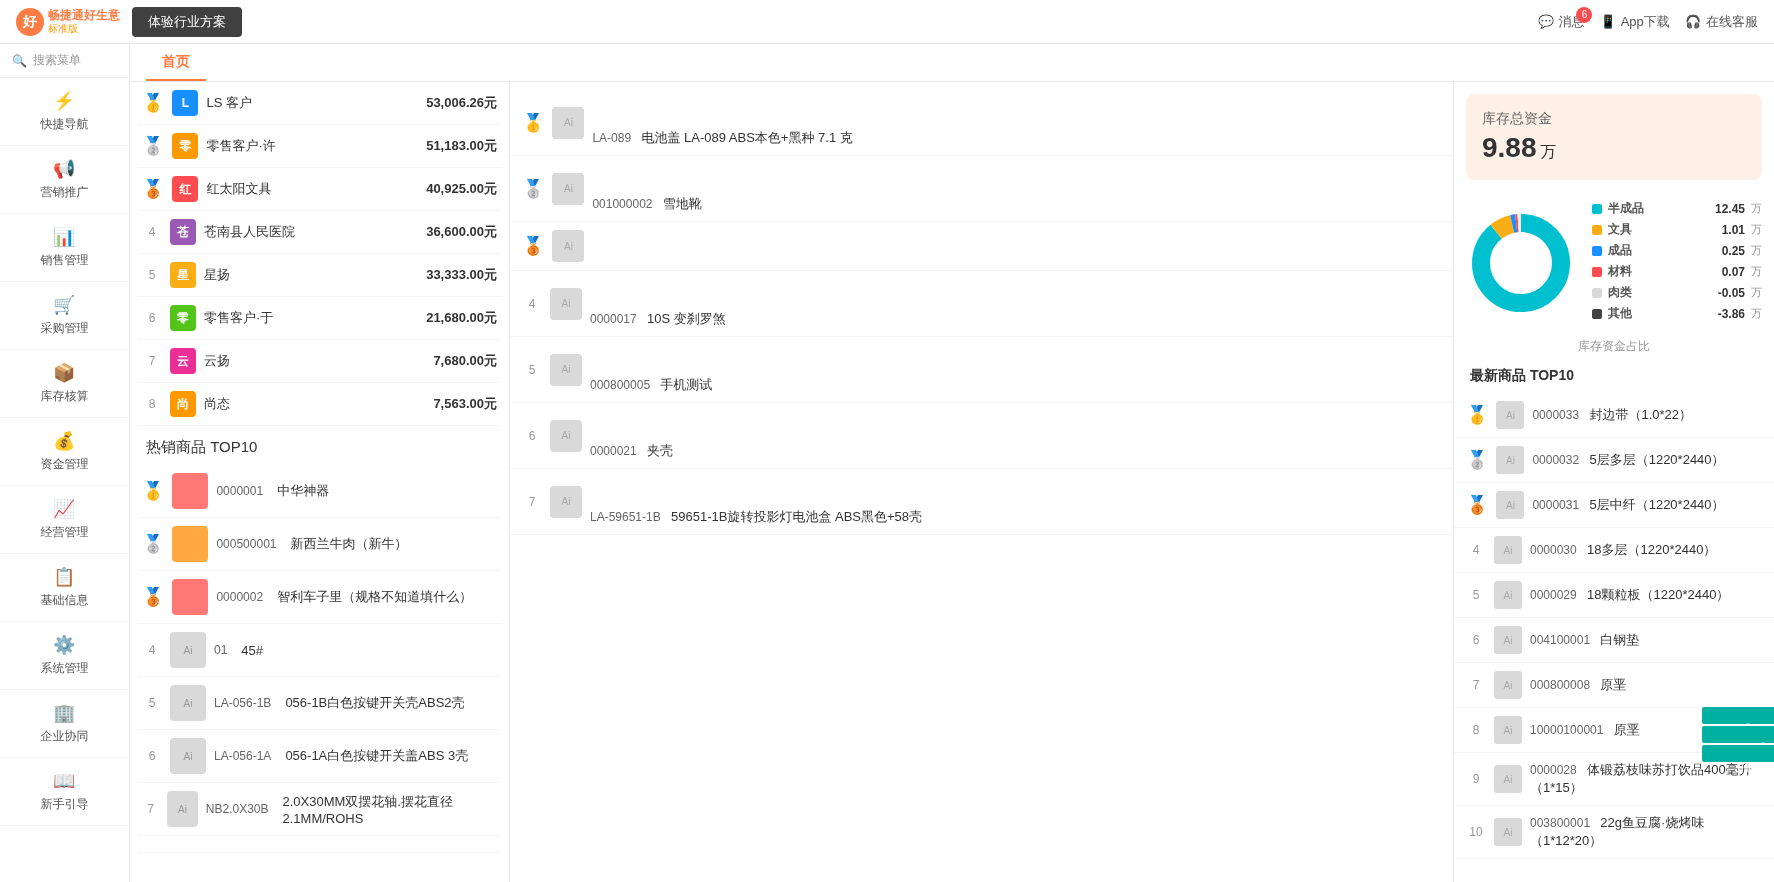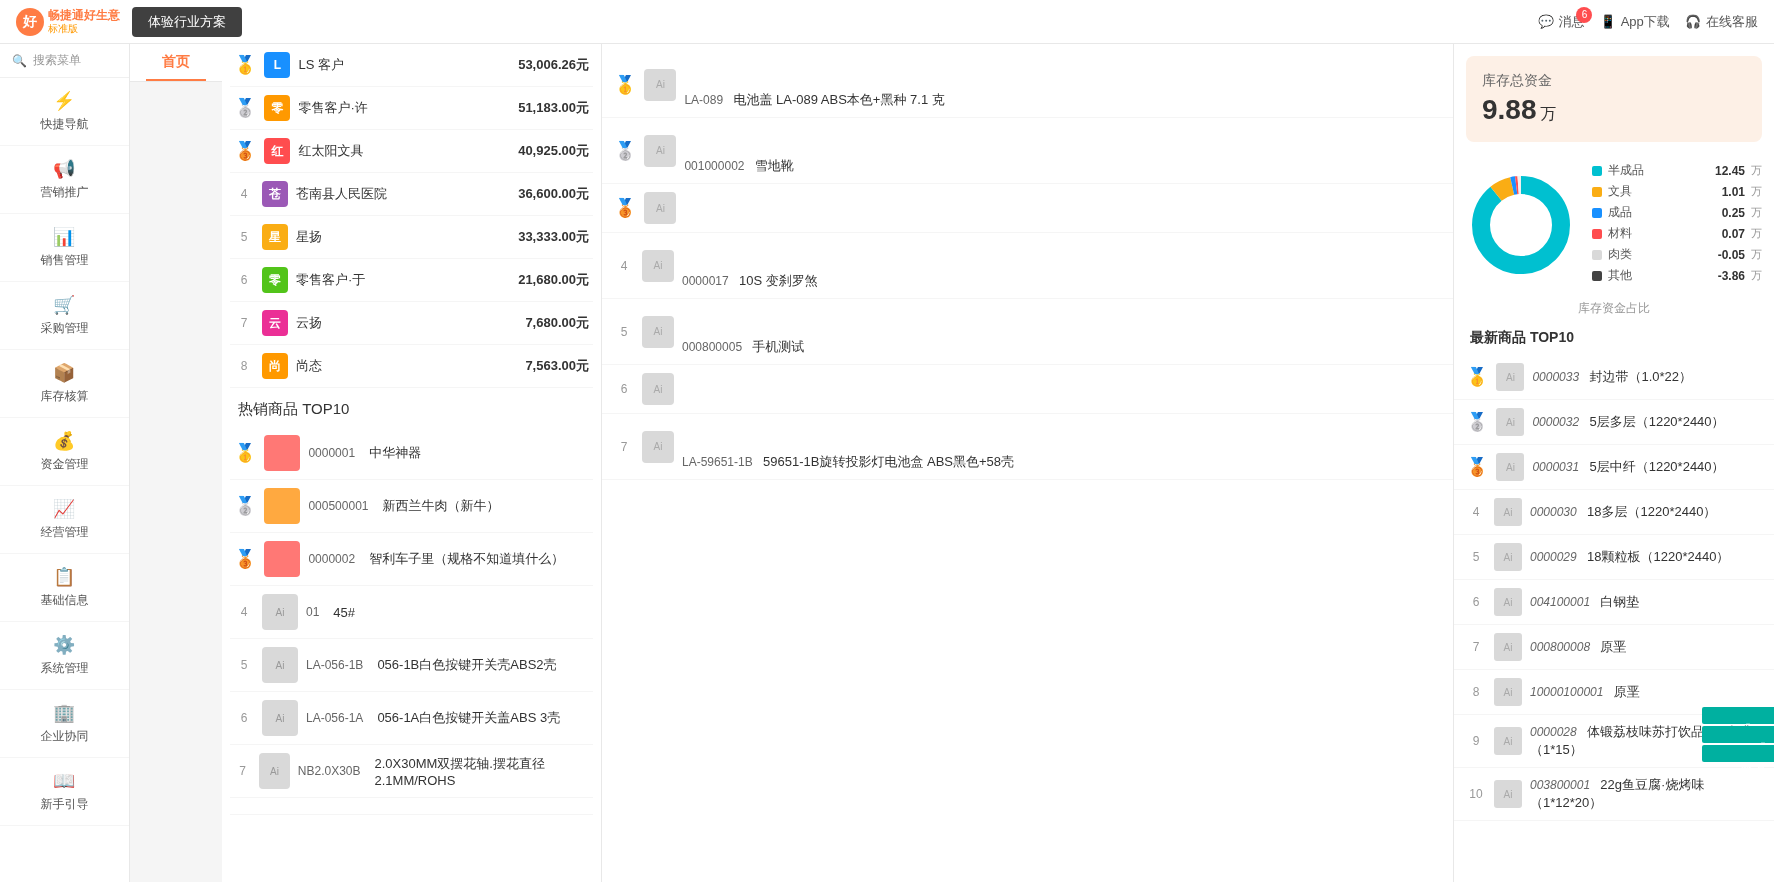--- a/index.html
+++ b/index.html
@@ -20,21 +20,21 @@
     
     .layout { display: flex; flex: 1; overflow: hidden; }
 
     
     .sidebar { width: 130px; background: #fff; border-right: 1px solid #e8e8e8; display: flex; flex-direction: column; overflow-y: auto; }
     .sidebar-item { display: flex; flex-direction: column; align-items: center; padding: 12px 8px; cursor: pointer; color: #555; font-size: 12px; gap: 4px; border-bottom: 1px solid #f5f5f5; }
     .sidebar-icon { font-size: 18px; }
     .search-bar { display: flex; align-items: center; padding: 8px 12px; gap: 6px; border-bottom: 1px solid #f0f0f0; cursor: pointer; color: #999; font-size: 12px; }
 
     
-    .main { flex: 1; display: flex; flex-direction: row; overflow: hidden; }
+    .main { flex: 1; display: flex; flex-direction: column; overflow: hidden; }
     .page-tabs { background: #fff; border-bottom: 1px solid #e8e8e8; display: flex; align-items: center; padding: 0 16px; height: 38px; }
     .page-tab { padding: 8px 16px; font-size: 14px; cursor: pointer; border-bottom: 2px solid transparent; color: #555; }
     .page-tab.active { color: #ff7c44; border-bottom: 2px solid #ff7c44; font-weight: bold; }
 
     .content { flex: 1; display: flex; overflow: hidden; background: #f0f2f5; }
 
     
     .col-left { width: 380px; background: #fff; border-right: 1px solid #e8e8e8; overflow-y: auto; flex-shrink: 0; }
     .col-middle { flex: 1; overflow-y: auto; background: #fff; border-right: 1px solid #e8e8e8; }
     .col-right { width: 320px; background: #fff; overflow-y: auto; }
@@ -71,31 +71,31 @@
     .inventory-title { font-size: 14px; color: #666; margin-bottom: 4px; }
     .inventory-value { font-size: 28px; font-weight: bold; color: #333; }
     .inventory-unit { font-size: 16px; color: #333; }
 
     
     .chart-area { display: flex; align-items: center; padding: 8px 12px; gap: 16px; }
     .donut-container { position: relative; width: 110px; height: 110px; flex-shrink: 0; }
     .legend-list { flex: 1; font-size: 12px; }
     .legend-item { display: flex; align-items: center; gap: 6px; margin-bottom: 4px; }
     .legend-dot { width: 10px; height: 10px; border-radius: 2px; flex-shrink: 0; }
-    .legend-label { flex: 1; color: #555; }
+    .legend-label { flex: 1; color: #555; font-weight: bold; }
     .legend-value { color: #333; font-weight: bold; }
     .legend-unit { color: #999; font-size: 11px; }
     .chart-subtitle { text-align: center; font-size: 12px; color: #999; margin-top: 4px; }
 
     
     .new-product-item { display: flex; align-items: center; padding: 8px 12px; border-bottom: 1px solid #f5f5f5; gap: 8px; }
     .new-product-rank { width: 20px; color: #999; font-size: 12px; text-align: center; }
     .new-product-img { width: 28px; height: 28px; background: #d9d9d9; border-radius: 3px; flex-shrink: 0; display: flex; align-items: center; justify-content: center; font-size: 10px; color: #aaa; }
     .new-product-info { flex: 1; font-size: 13px; color: #333; }
-    .new-product-code { color: #666; font-size: 12px; font-style: italic; }
+    .new-product-code { color: #666; font-size: 12px; }
 
     
     .float-service { position: fixed; right: 0; bottom: 120px; display: flex; flex-direction: column; gap: 2px; z-index: 999; }
     .float-btn { background: #00b0a0; color: #fff; padding: 6px 8px; font-size: 11px; text-align: center; cursor: pointer; writing-mode: vertical-rl; letter-spacing: 1px; border-radius: 2px 0 0 2px; }
 
     
     ::-webkit-scrollbar { width: 4px; }
     ::-webkit-scrollbar-thumb { background: #ddd; border-radius: 2px; }
 
     .logo-brand { display: flex; align-items: center; gap: 4px; }
@@ -339,20 +339,24 @@
     <span class="product-rank">5</span>
     <div class="top-product-img">Ai</div>
     <div class="top-product-info">
       <span class="top-product-code">000800005&nbsp;&nbsp;</span>
       <span>手机测试</span>
     </div>
   </div>
             <div class="top-product-item">
     <span class="product-rank">6</span>
     <div class="top-product-img">Ai</div>
+    <div class="top-product-info">
+      <span class="top-product-code">0000021&nbsp;&nbsp;</span>
+      <span>夹壳</span>
+    </div>
   </div>
             <div class="top-product-item">
     <span class="product-rank">7</span>
     <div class="top-product-img">Ai</div>
     <div class="top-product-info">
       <span class="top-product-code">LA-59651-1B&nbsp;&nbsp;</span>
       <span>59651-1B旋转投影灯电池盒 ABS黑色+58壳</span>
     </div>
   </div>
           </div>

